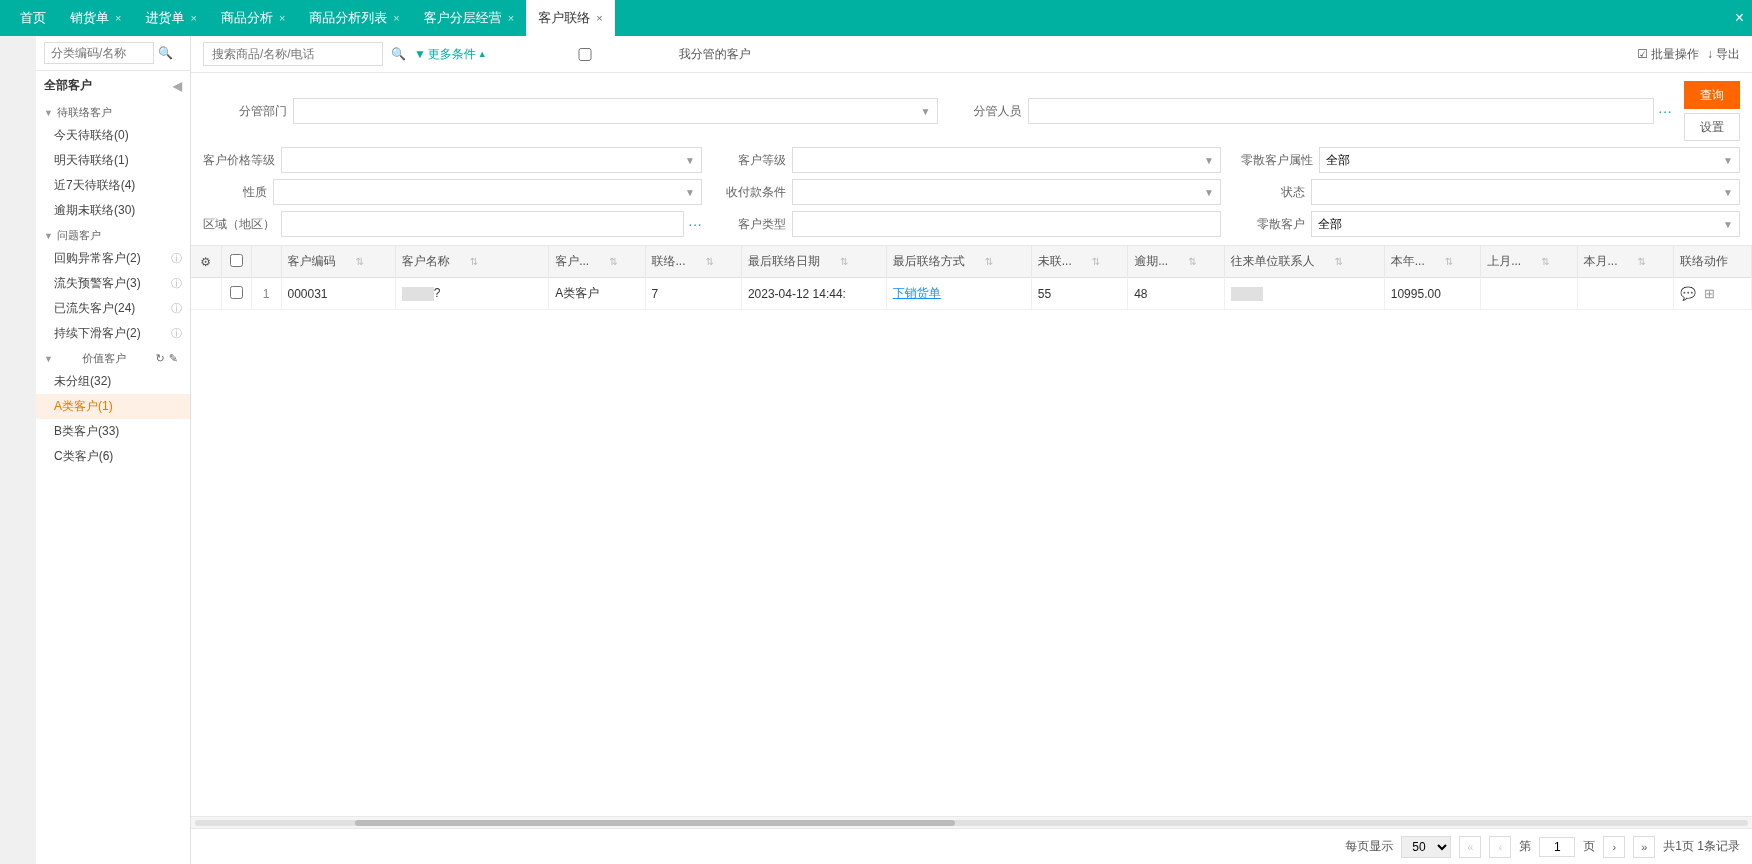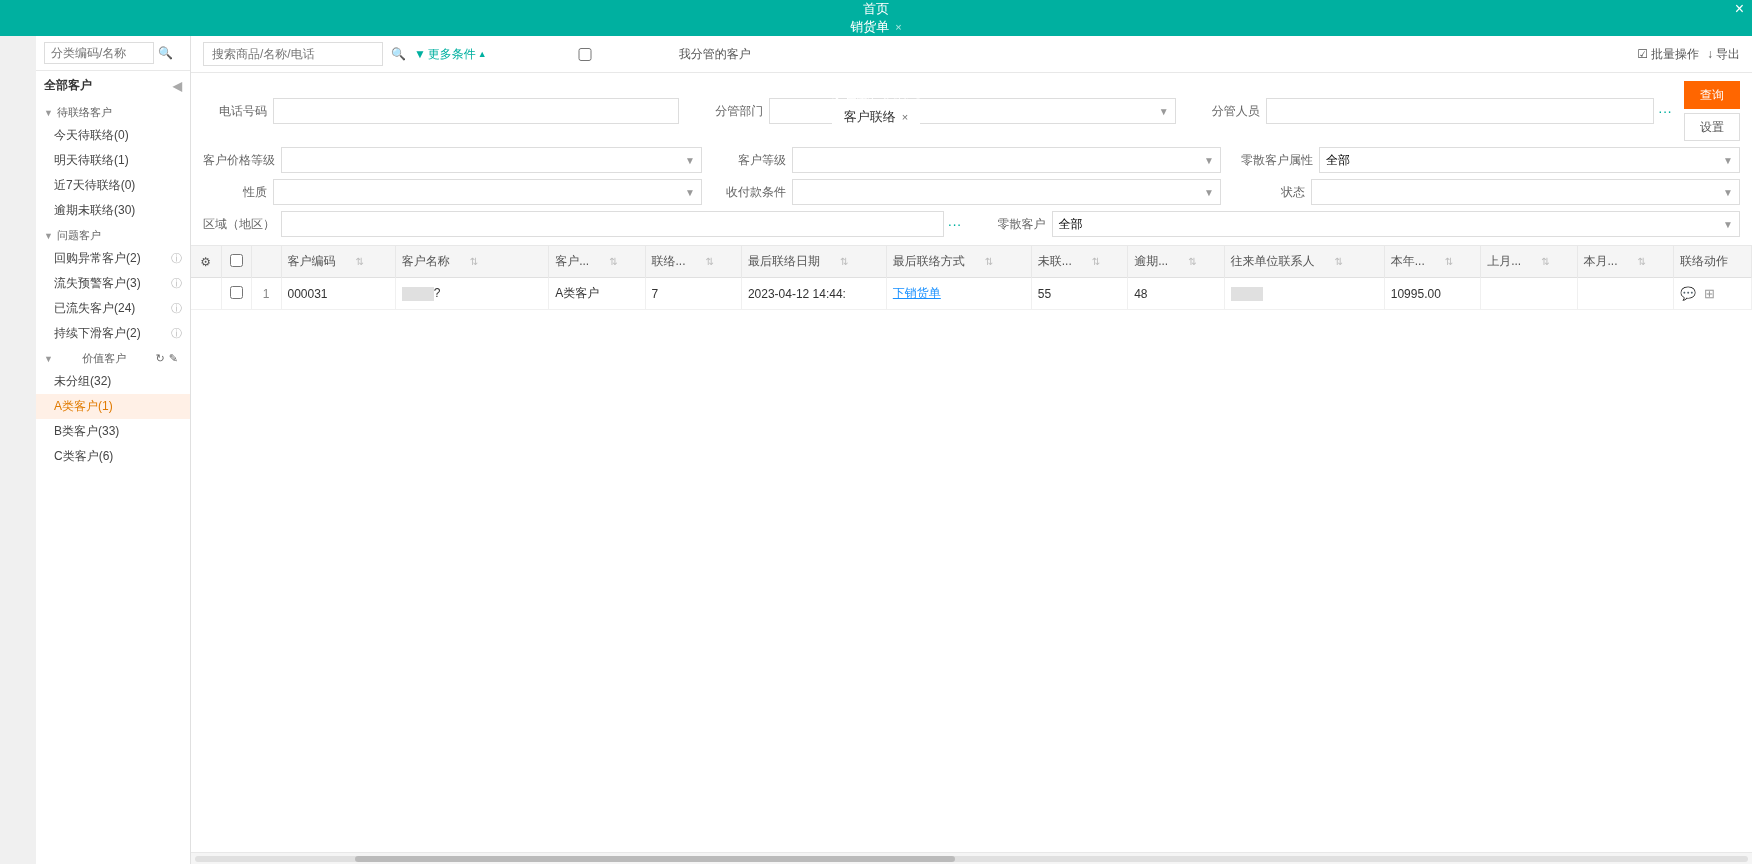--- a/index.html
+++ b/index.html
@@ -7,21 +7,20 @@
 
     
     .top-nav {
       background: #00b0a0;
       height: 36px;
       display: flex;
       align-items: center;
       padding: 0 8px;
       color: white;
       position: relative;
-      flex-direction: column;
     }
     .top-nav .nav-item {
       padding: 0 12px;
       height: 36px;
       display: flex;
       align-items: center;
       cursor: pointer;
       font-size: 13px;
       color: white;
       white-space: nowrap;
@@ -447,21 +446,21 @@
       <span class="search-icon">🔍</span>
     </div>
     <div class="sidebar-section-header">
       <span>全部客户</span>
       <span style="color:#aaa; font-size:12px;">◀</span>
     </div>
 
     <div class="sidebar-group-label">待联络客户</div>
     <div class="sidebar-item">今天待联络(0)</div>
     <div class="sidebar-item">明天待联络(1)</div>
-    <div class="sidebar-item">近7天待联络(0)</div>
+    <div class="sidebar-item">近7天待联络(4)</div>
     <div class="sidebar-item">逾期未联络(30)</div>
 
     <div class="sidebar-group-label">问题客户</div>
     <div class="sidebar-item sidebar-item-with-icon">
       <span>回购异常客户(2)</span>
       <span class="info-icon">ⓘ</span>
     </div>
     <div class="sidebar-item sidebar-item-with-icon">
       <span>流失预警客户(3)</span>
       <span class="info-icon">ⓘ</span>
@@ -510,24 +509,20 @@
         <span class="toolbar-btn">
           <span>↓</span>
           <span>导出</span>
         </span>
       </div>
     </div>
 
     <div class="filter-panel">
 
       <div class="filter-row">
-        <div class="filter-cell">
-          <span class="filter-label">电话号码</span>
-          <input type="text" class="filter-input" style="width: 200px;">
-        </div>
         <div class="filter-cell" style="margin-left:20px;">
           <span class="filter-label">分管部门</span>
           <div class="filter-select" style="width:200px;">
             <span></span>
             <span class="arrow">▼</span>
           </div>
         </div>
         <div class="filter-cell" style="margin-left:20px; flex:1;">
           <span class="filter-label">分管人员</span>
           <input type="text" class="filter-input" style="flex: 1 1 0%;">
@@ -585,20 +580,24 @@
             <span class="arrow">▼</span>
           </div>
         </div>
       </div>
 
       <div class="filter-row" style="margin-bottom:0;">
         <div class="filter-cell">
           <span class="filter-label">区域（地区）</span>
           <input type="text" class="filter-input" style="width: 170px;">
           <span class="dots-btn">···</span>
+        </div>
+        <div class="filter-cell" style="margin-left:20px;">
+          <span class="filter-label">客户类型</span>
+          <input type="text" class="filter-input" style="width: 200px;">
         </div>
         <div class="filter-cell" style="margin-left:20px; flex:1;">
           <span class="filter-label">零散客户</span>
           <div class="filter-select" style="flex:1;">
             <span>全部</span>
             <span class="arrow">▼</span>
           </div>
         </div>
       </div>
     </div>
@@ -720,14 +719,29 @@
         </tbody>
       </table>
     </div>
 
     <div class="scrollbar-area">
       <div class="scrollbar-track">
         <div class="scrollbar-thumb"></div>
       </div>
     </div>
 
+    <div class="pagination">
+      <span class="page-size-label">每页显示</span>
+      <select class="page-size-select">
+        <option>50</option>
+        <option>100</option>
+      </select>
+      <button class="page-btn" disabled="">«</button>
+      <button class="page-btn" disabled="">‹</button>
+      <span>第</span>
+      <input class="page-input" type="text" value="1" style="">
+      <span>页</span>
+      <button class="page-btn">›</button>
+      <button class="page-btn">»</button>
+      <span>共1页 1条记录</span>
+    </div>
   </div>
 </div>
 
 </body></html>

